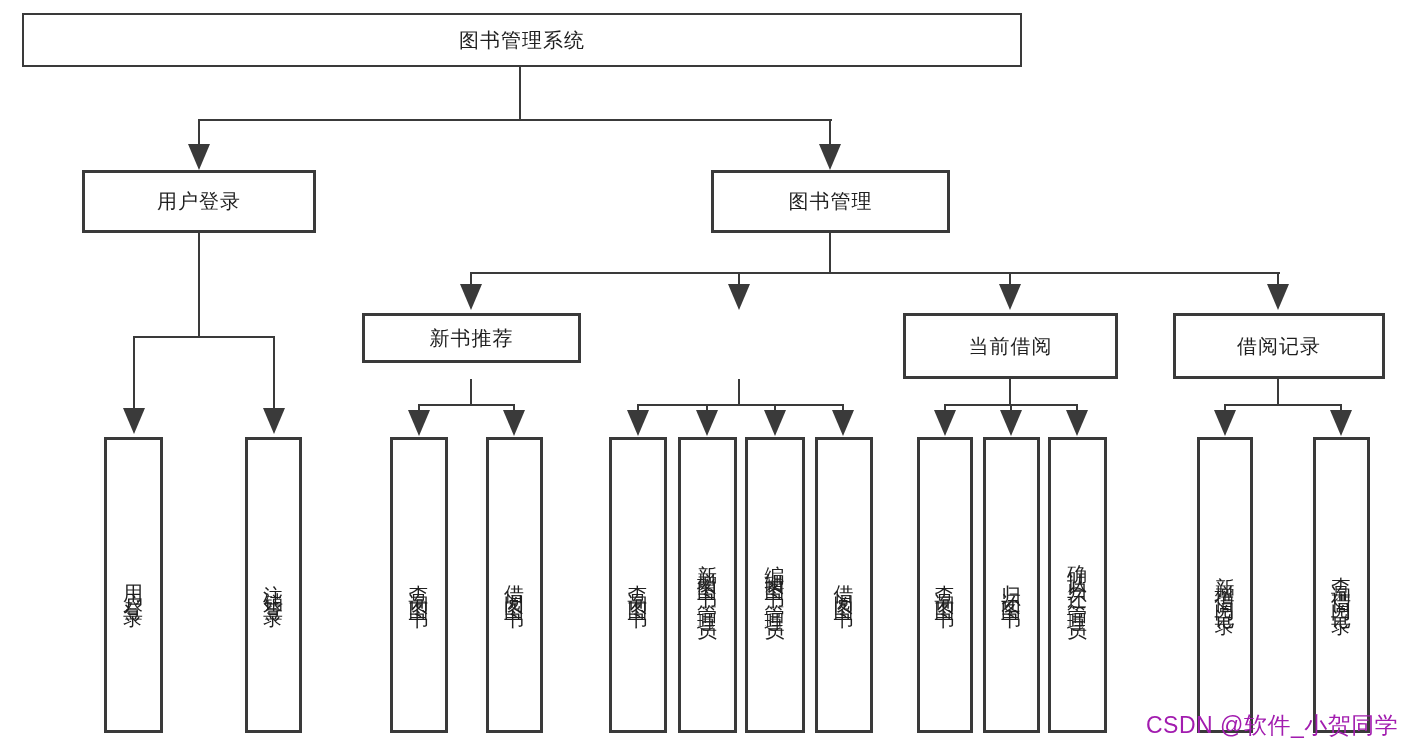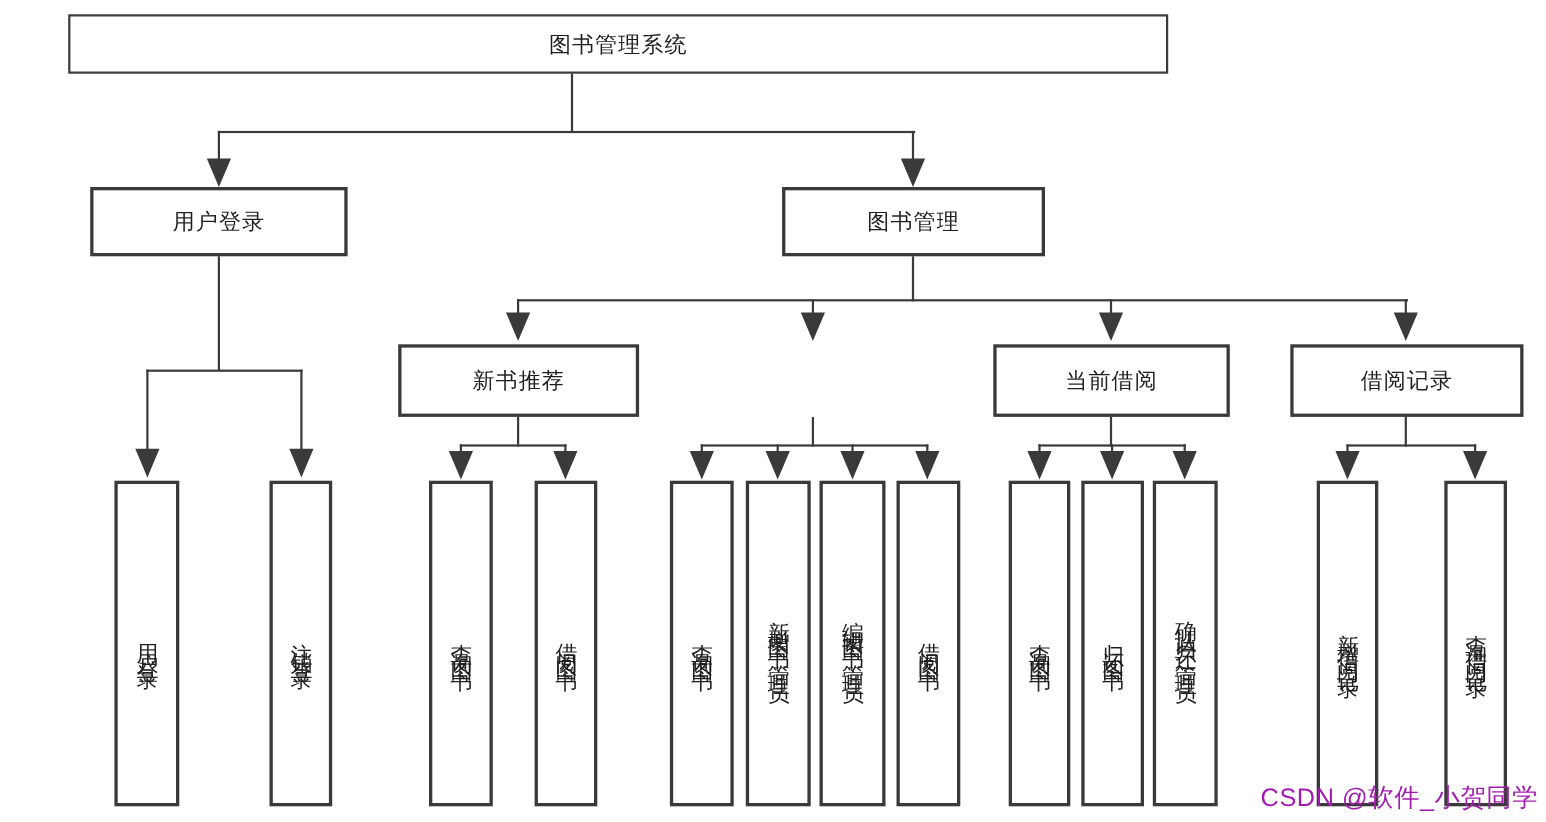--- a/index.html
+++ b/index.html
@@ -13,21 +13,21 @@
   .node{
     position:absolute;
     box-sizing:border-box;
     border:3px solid #3a3a3a;
     background:#ffffff;
     display:flex;align-items:center;justify-content:center;
     font-size:20px;color:#1f1f1f;
     letter-spacing:1px;
     white-space:nowrap;
   }
-  .node.root{border-width:2px;margin-left:40px;}
+  .node.root{border-width:2px;}
   .leaf{
     position:absolute;
     top:437px;height:296px;
     box-sizing:border-box;
     border:3px solid #3a3a3a;
     background:#ffffff;
     display:flex;align-items:center;justify-content:center;
     writing-mode:vertical-rl;
     text-orientation:mixed;
     font-size:20px;color:#1f1f1f;
@@ -56,21 +56,21 @@
 <body>
 
 <div class="canvas">
 
   <div class="node root" style="left:22px;top:13px;width:1000px;height:54px;">图书管理系统</div>
 
   <div class="node" style="left:82px;top:170px;width:234px;height:63px;">用户登录</div>
 
   <div class="node" style="left:711px;top:170px;width:239px;height:63px;">图书管理</div>
 
-  <div class="node" style="left:362px;top:313px;width:219px;height:66px;">新书推荐</div>
+  <div class="node" style="left:362px;top:313px;width:219px;height:50px;">新书推荐</div>
 
 
   <div class="node" style="left:903px;top:313px;width:215px;height:66px;font-family:Liberation Mono, monospace;">当前借阅</div>
 
   <div class="node" style="left:1173px;top:313px;width:212px;height:66px;">借阅记录</div>
 
   <div class="leaf" style="left:104px;width:59px;">用户登录</div>
   <div class="leaf" style="left:245px;width:57px;">注销登录</div>
 
   <div class="leaf" style="left:390px;width:58px;">查询图书</div>

